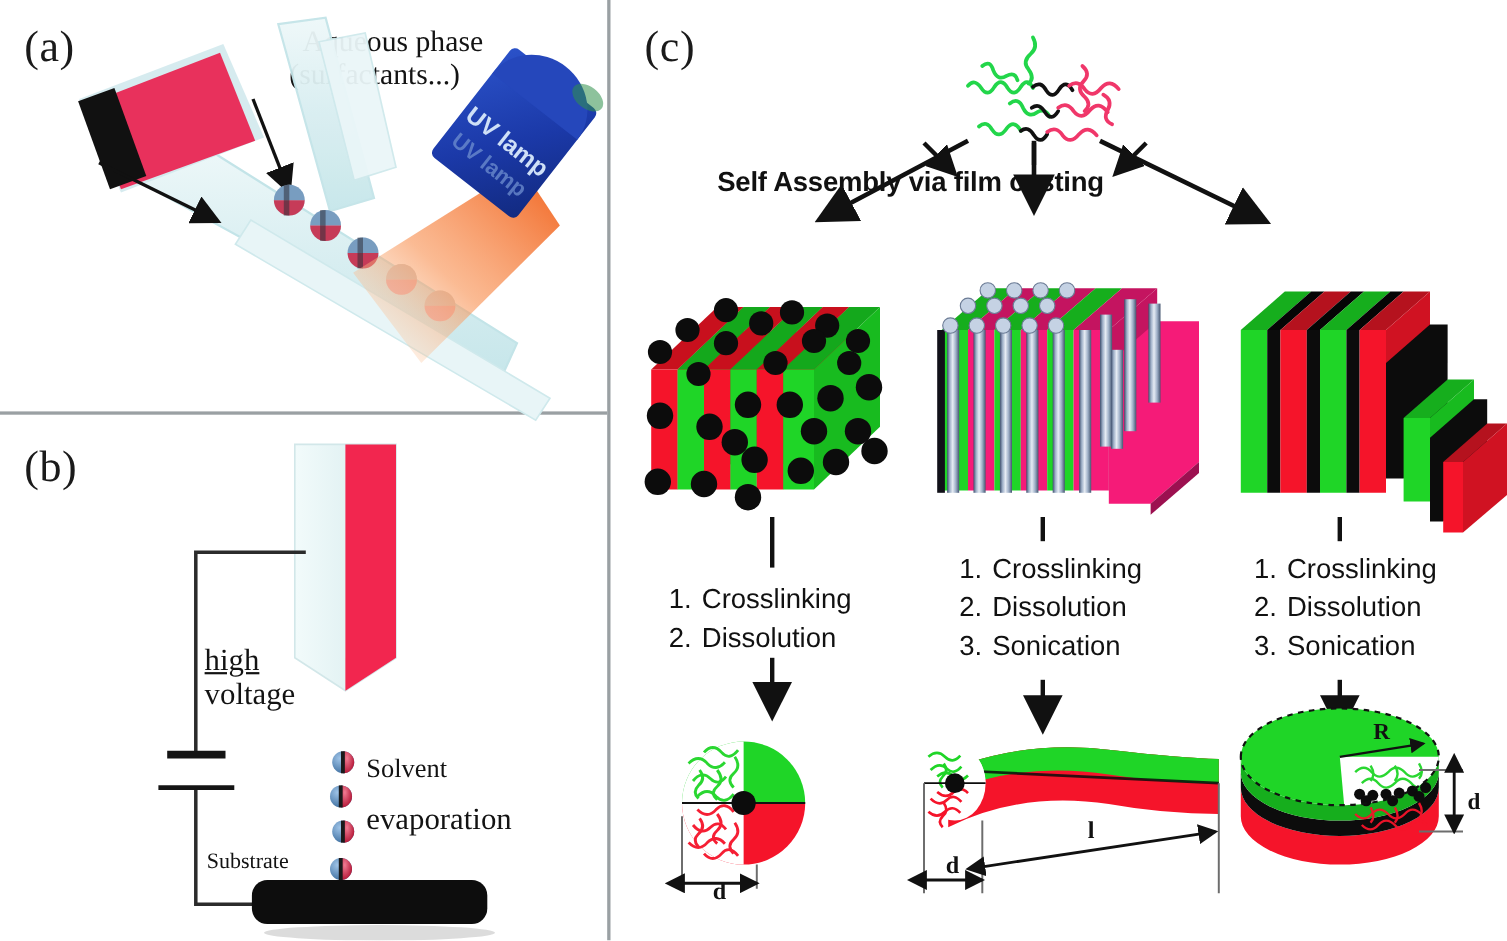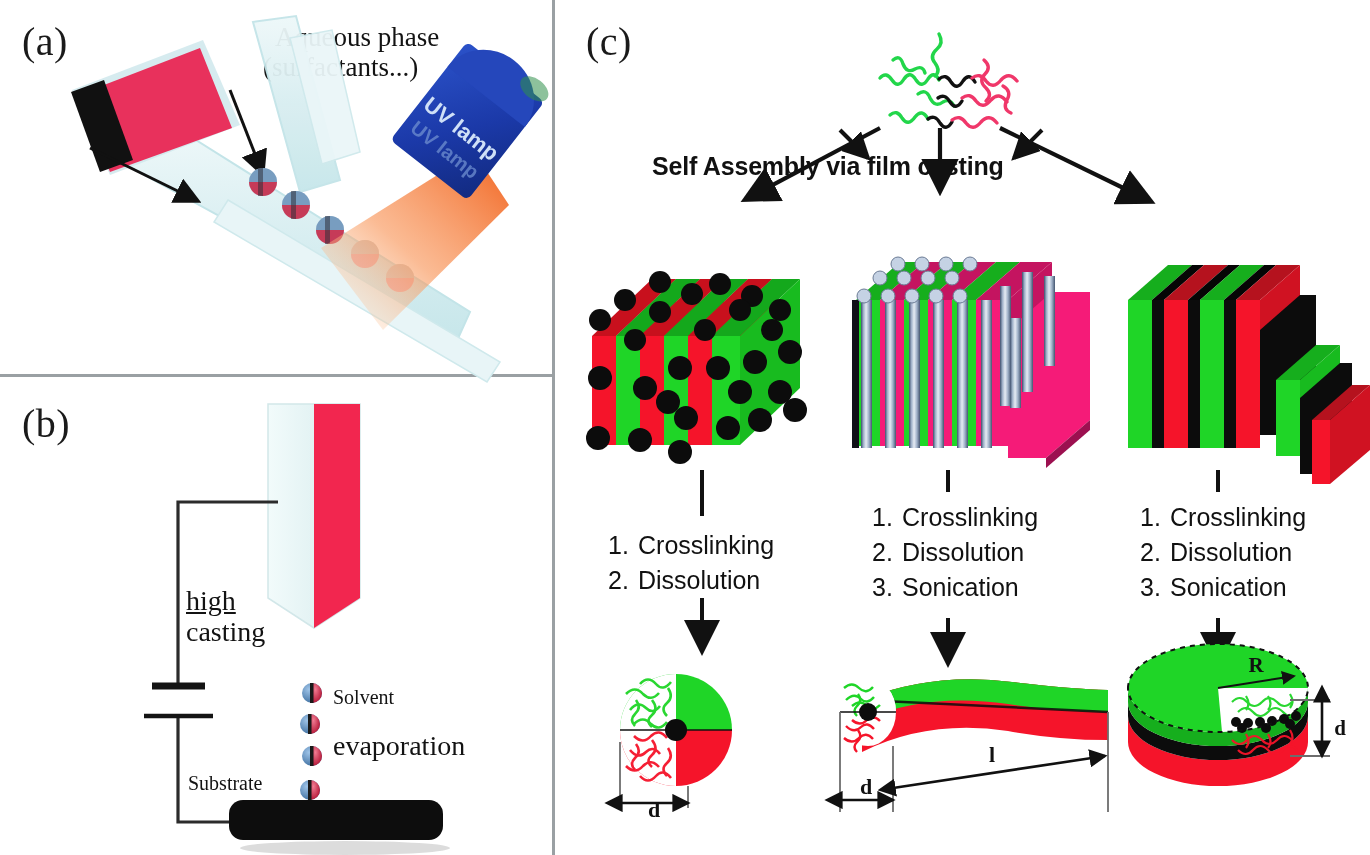--- a/index.html
+++ b/index.html
@@ -17,21 +17,21 @@
   #pa{left:22px;top:18px;}
   #pb{left:22px;top:400px;}
   #pc{left:586px;top:18px;}
 
   
   .serif{position:absolute;font-family:"Liberation Serif",serif;color:#131313;}
   #aq1{left:275px;top:22px;font-size:27px;}
   #aq2{left:263px;top:52px;font-size:27px;}
   #hv1{left:186px;top:585px;font-size:28px;text-decoration:underline;}
   #hv2{left:186px;top:616px;font-size:28px;}
-  #sol{left:333px;top:686px;font-size:20px;}
+  #sol{left:333px;top:686px;font-size:24px;}
   #evp{left:333px;top:730px;font-size:28px;text-align:center;}
   #sub{left:188px;top:772px;font-size:20px;}
 
   
   .csans{position:absolute;font-family:"Liberation Sans",sans-serif;color:#111;font-weight:700;}
   #selfasm{left:652px;top:152px;font-size:25px;letter-spacing:-.2px;}
   .steplist{position:absolute;font-family:"Liberation Sans",sans-serif;font-weight:400;
             font-size:25px;color:#111;line-height:35px;white-space:nowrap;}
   .steplist .num{display:inline-block;width:30px;}
   #list1{left:608px;top:528px;}
@@ -50,21 +50,21 @@
   <div class="div-h"></div>
 
   <div class="plabel" id="pa">(a)</div>
   <div class="plabel" id="pb">(b)</div>
   <div class="plabel" id="pc">(c)</div>
 
   <div class="serif" id="aq1">Aqueous phase</div>
   <div class="serif" id="aq2">(surfactants...)</div>
 
   <div class="serif" id="hv1">high</div>
-  <div class="serif" id="hv2">casting</div>
+  <div class="serif" id="hv2">voltage</div>
   <div class="serif" id="sol">Solvent</div>
   <div class="serif" id="evp">evaporation</div>
   <div class="serif" id="sub">Substrate</div>
 
   <div class="csans" id="selfasm">Self Assembly via film casting</div>
 
   <div class="steplist" id="list1">
     <div><span class="num">1.</span><span>Crosslinking</span></div>
     <div><span class="num">2.</span><span>Dissolution</span></div>
   </div>

